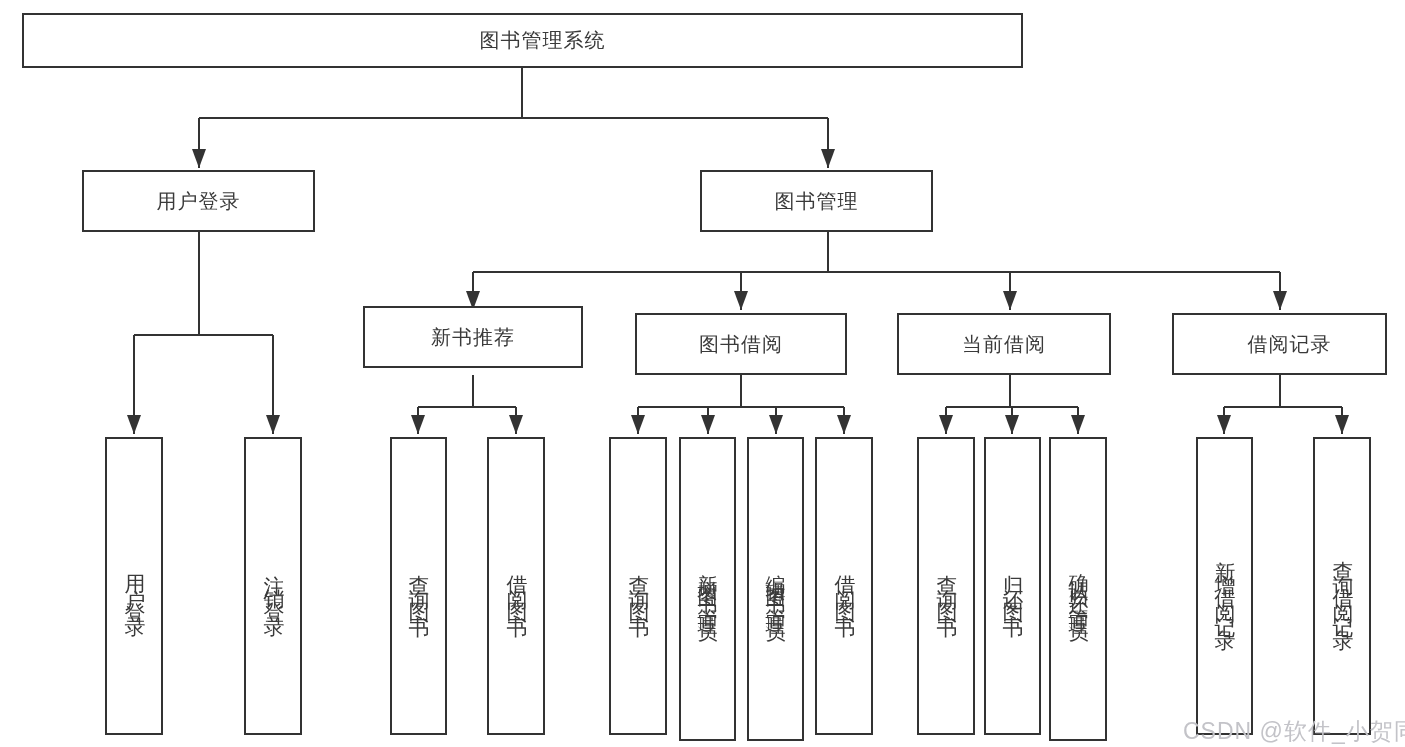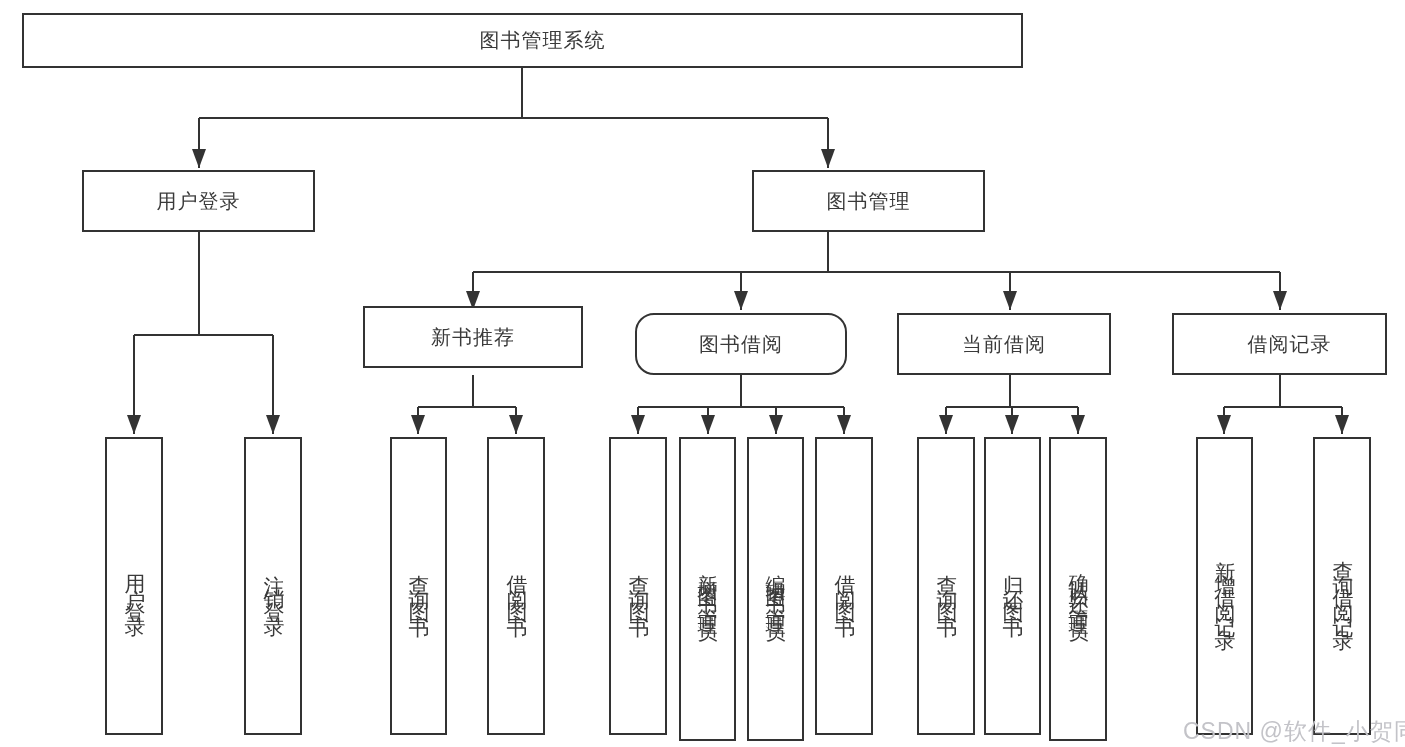--- a/index.html
+++ b/index.html
@@ -96,24 +96,24 @@
       <path d="M1280,375 V407"></path>
       <path d="M1224,407 H1342"></path>
       <line x1="1224" y1="407" x2="1224" y2="434" marker-end="url(#arr)"></line>
       <line x1="1342" y1="407" x2="1342" y2="434" marker-end="url(#arr)"></line>
     </g>
   </svg>
 
   <div class="box hbox" style="left:22px;top:13px;width:1001px;height:55px;line-height:51px;padding-left:40px;">图书管理系统</div>
 
   <div class="box hbox" style="left:82px;top:170px;width:233px;height:62px;line-height:58px;">用户登录</div>
-  <div class="box hbox" style="left:752px;top:170px;width:233px;height:62px;line-height:58px;">图书管理</div>
+  <div class="box hbox" style="left:700px;top:170px;width:233px;height:62px;line-height:58px;">图书管理</div>
 
   <div class="box hbox" style="left:363px;top:306px;width:220px;height:62px;line-height:58px;">新书推荐</div>
-  <div class="box hbox" style="left:635px;top:313px;width:212px;height:62px;line-height:58px;border-radius:19px;">图书借阅</div>
+  <div class="box hbox" style="left:635px;top:313px;width:212px;height:62px;line-height:58px;">图书借阅</div>
   <div class="box hbox" style="left:897px;top:313px;width:214px;height:62px;line-height:58px;">当前借阅</div>
   <div class="box hbox" style="left:1172px;top:313px;width:215px;height:62px;line-height:58px;padding-left:20px;">借阅记录</div>
 
   <div class="box vbox" style="left:105px;top:437px;width:58px;height:298px;">用户登录</div>
   <div class="box vbox" style="left:244px;top:437px;width:58px;height:298px;">注销登录</div>
 
   <div class="box vbox" style="left:390px;top:437px;width:57px;height:298px;">查询图书</div>
   <div class="box vbox" style="left:487px;top:437px;width:58px;height:298px;">借阅图书</div>
 
   <div class="box vbox" style="left:609px;top:437px;width:58px;height:298px;">查询图书</div>

